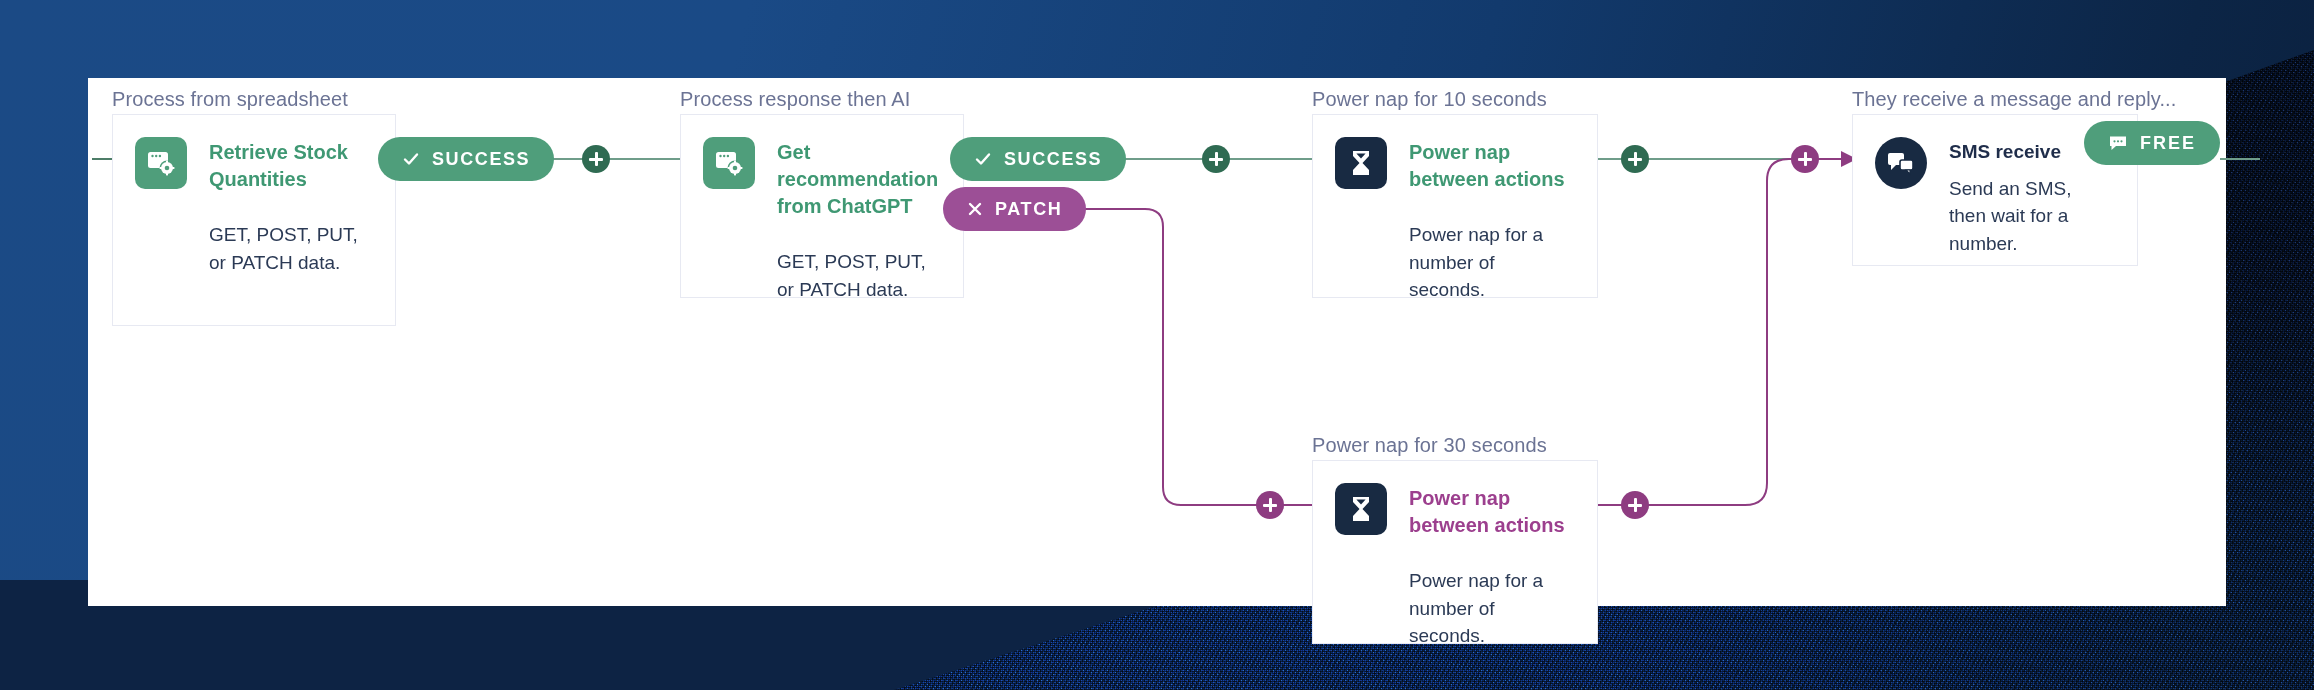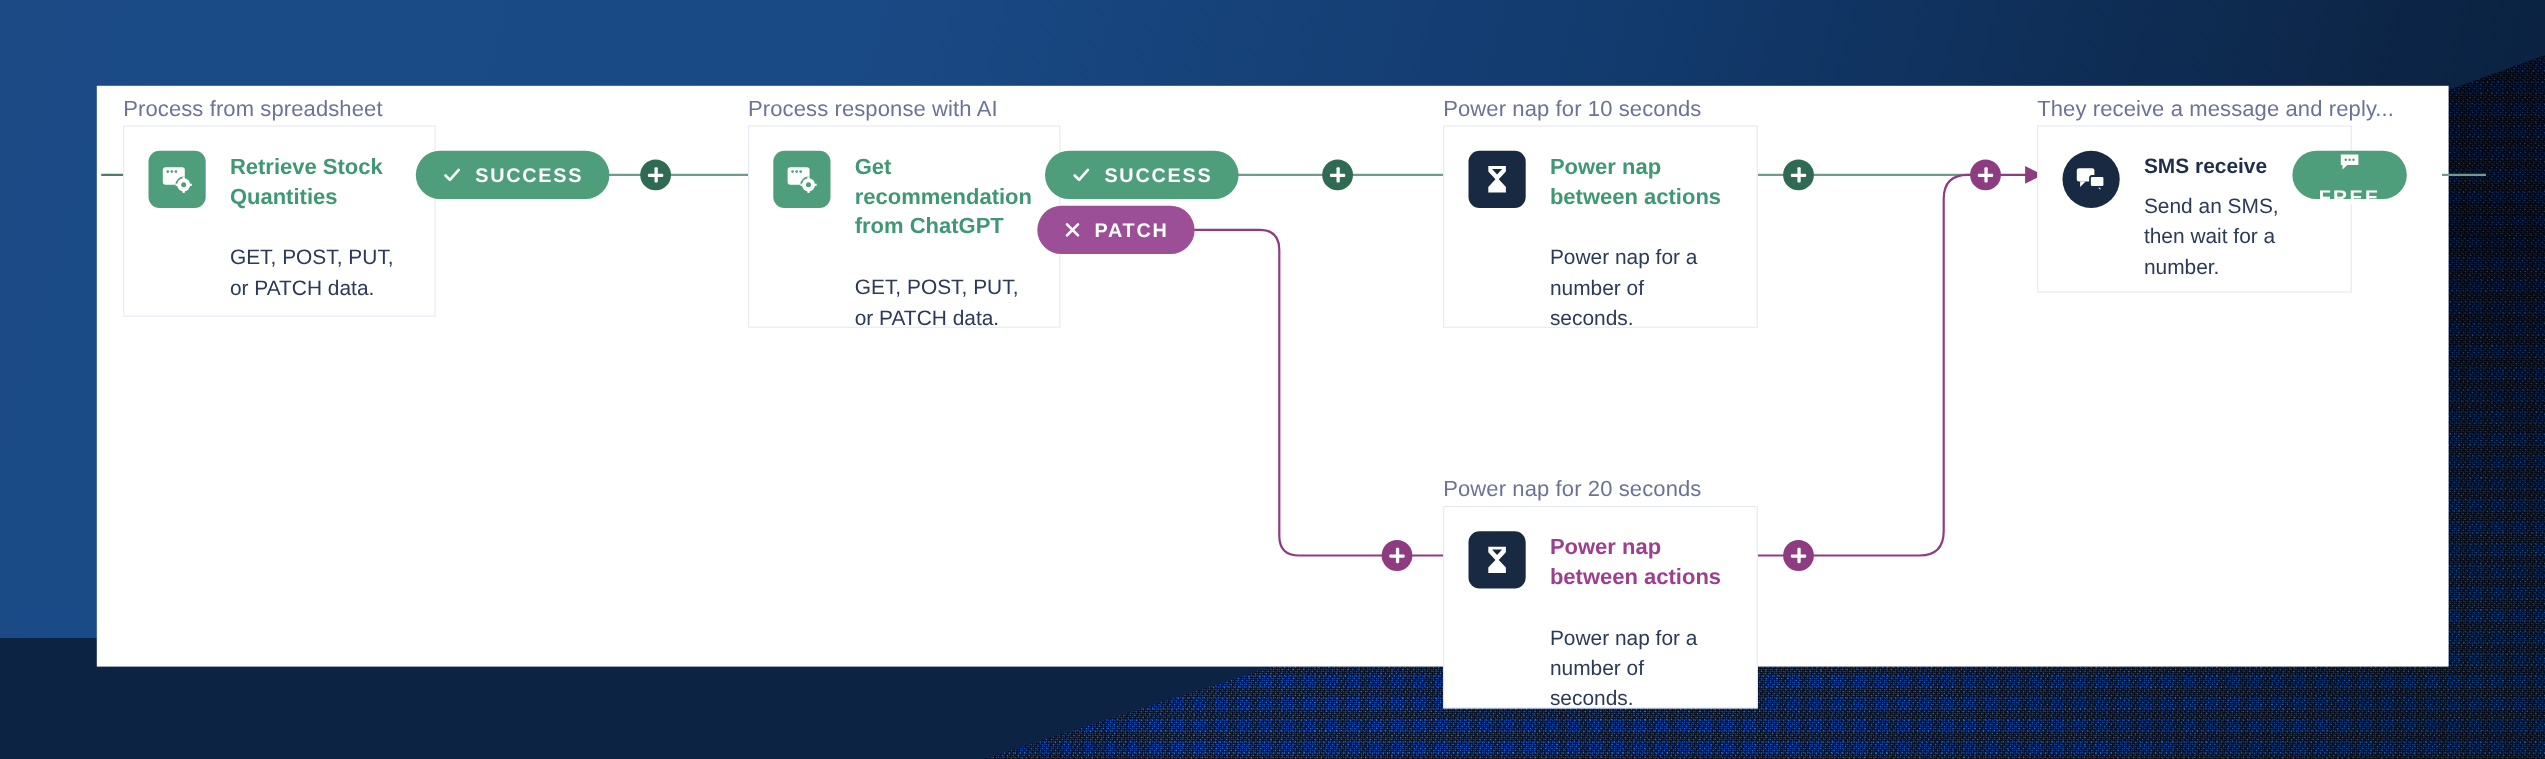--- a/index.html
+++ b/index.html
@@ -134,21 +134,21 @@
   <path d="M 1635,505 L 1745,505 Q 1767,505 1767,483 L 1767,181 Q 1767,159 1789,159 L 1805,159" stroke="#8e3c81" stroke-width="2" fill="none"></path>
 
   <path d="M 1805,159 L 1855,159" stroke="#8e3c81" stroke-width="2" fill="none" marker-end="url(#arrow-purple)"></path>
 
   <path d="M 2055,159 L 2085,159" stroke="#6f9d8a" stroke-width="2" fill="none"></path>
   <path d="M 2220,159 L 2260,159" stroke="#6f9d8a" stroke-width="2" fill="none"></path>
 </svg>
 
 <div class="stage" style="left:112px;top:88px;">
   <div class="stage-label">Process from spreadsheet</div>
-  <div class="card" style="width:284px;height:174px;">
+  <div class="card" style="width:284px;height:212px;">
     <div class="card-icon green">
       <svg width="30" height="30" viewBox="0 0 30 30">
         <rect x="2" y="4" width="20" height="16" rx="2.5" fill="#fff"></rect>
         <circle cx="6.5" cy="8" r="1.2" fill="#4f9e7b"></circle>
           <circle cx="10.2" cy="8" r="1.2" fill="#4f9e7b"></circle>
           <circle cx="13.9" cy="8" r="1.2" fill="#4f9e7b"></circle>
         <circle cx="21" cy="20" r="7.5" fill="#4f9e7b"></circle>
         <circle cx="21" cy="20" r="6" fill="#fff"></circle>
         <circle cx="21" cy="20" r="2.3" fill="#4f9e7b"></circle>
         <g fill="#fff">
@@ -168,21 +168,21 @@
 
 <div class="pill success" style="left:378px;top:137px;">
   <svg width="18" height="18" viewBox="0 0 18 18">
       <path d="M3 9.5 L7 13.5 L15 4.5" stroke="#fff" stroke-width="2.4" fill="none" stroke-linecap="round" stroke-linejoin="round"></path>
     </svg>
   <span>SUCCESS</span>
 </div>
 <div class="plus green" style="left:582px;top:145px;"></div>
 
 <div class="stage" style="left:680px;top:88px;">
-  <div class="stage-label">Process response with AI</div>
+  <div class="stage-label">Process response then AI</div>
   <div class="card" style="width:284px;height:184px;">
     <div class="card-icon green">
       <svg width="30" height="30" viewBox="0 0 30 30">
         <rect x="2" y="4" width="20" height="16" rx="2.5" fill="#fff"></rect>
         <circle cx="6.5" cy="8" r="1.2" fill="#4f9e7b"></circle>
           <circle cx="10.2" cy="8" r="1.2" fill="#4f9e7b"></circle>
           <circle cx="13.9" cy="8" r="1.2" fill="#4f9e7b"></circle>
         <circle cx="21" cy="20" r="7.5" fill="#4f9e7b"></circle>
         <circle cx="21" cy="20" r="6" fill="#fff"></circle>
         <circle cx="21" cy="20" r="2.3" fill="#4f9e7b"></circle>
@@ -226,21 +226,21 @@
     </div>
     <div class="card-body">
       <div class="card-title" style="max-width:176px;">Power nap between actions</div>
       <div class="card-desc" style="max-width:166px;">Power nap for a number of seconds.</div>
     </div>
   </div>
 </div>
 <div class="plus green" style="left:1621px;top:145px;"></div>
 
 <div class="stage" style="left:1312px;top:434px;">
-  <div class="stage-label">Power nap for 20 seconds</div>
+  <div class="stage-label">Power nap for 30 seconds</div>
   <div class="card" style="width:286px;height:184px;">
     <div class="card-icon navy">
       <svg width="26" height="30" viewBox="0 0 26 30">
         <path d="M5 3 H21 V8 L14.5 15 L21 22 V27 H5 V22 L11.5 15 L5 8 Z" fill="#fff"></path>
         <path d="M8.4 5.6 H17.6 L13 10.6 Z" fill="#182a42"></path>
       </svg>
     </div>
     <div class="card-body">
       <div class="card-title purple" style="max-width:176px;">Power nap between actions</div>
       <div class="card-desc" style="max-width:166px;">Power nap for a number of seconds.</div>
@@ -263,21 +263,21 @@
         <path d="M24 20 L24 24 L20 20 Z" fill="#fff" stroke="#182a42" stroke-width="1.2"></path>
       </svg>
     </div>
     <div class="card-body">
       <div class="card-title dark" style="max-width:190px;font-size:19px;">SMS receive</div>
       <div class="card-desc" style="max-width:176px;margin-top:10px;">Send an SMS, then wait for a number.</div>
     </div>
   </div>
 </div>
 
-<div class="pill free" style="left:2084px;top:137px;flex-direction:column;">
+<div class="pill free" style="left:2084px;top:121px;">
   <svg width="20" height="20" viewBox="0 0 20 20">
     <path d="M2 3.5 H18 V13 H8 L3.5 17 V13 H2 Z" fill="#fff"></path>
     <circle cx="6.5" cy="8.3" r="1.1" fill="#4f9e7b"></circle>
       <circle cx="10" cy="8.3" r="1.1" fill="#4f9e7b"></circle>
       <circle cx="13.5" cy="8.3" r="1.1" fill="#4f9e7b"></circle>
   </svg>
   <span>FREE</span>
 </div>
 
 </body></html>

